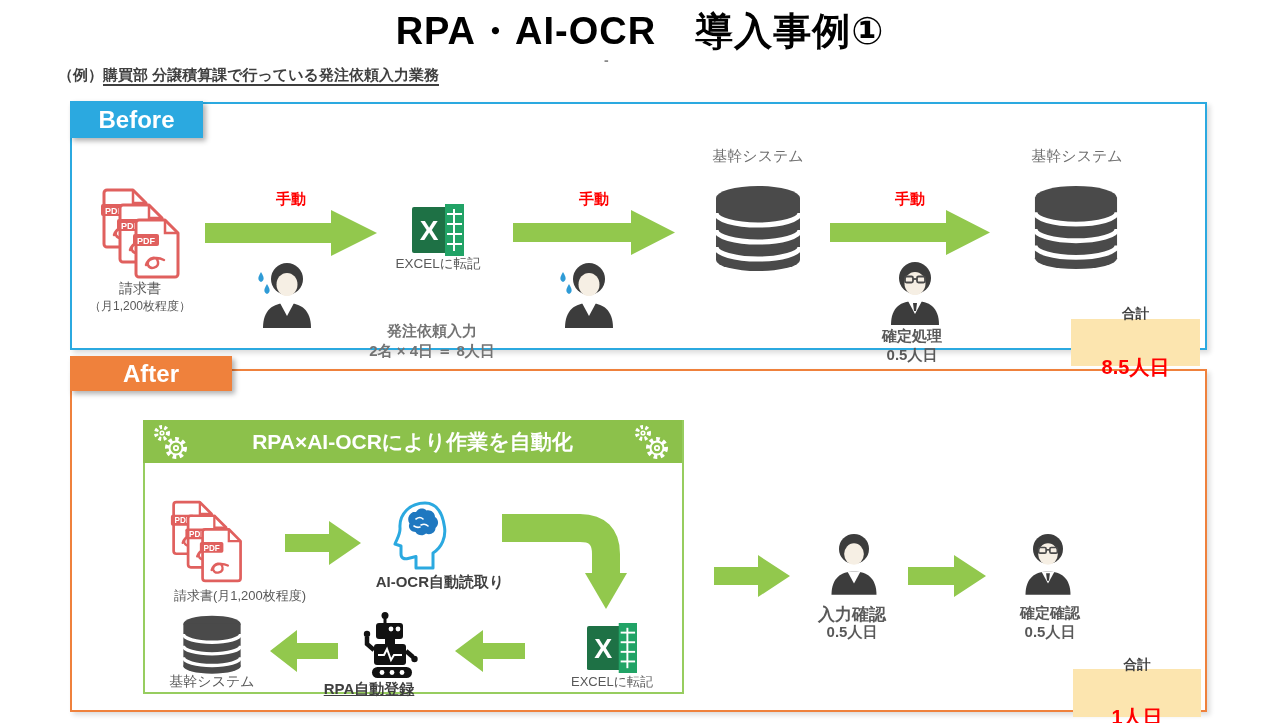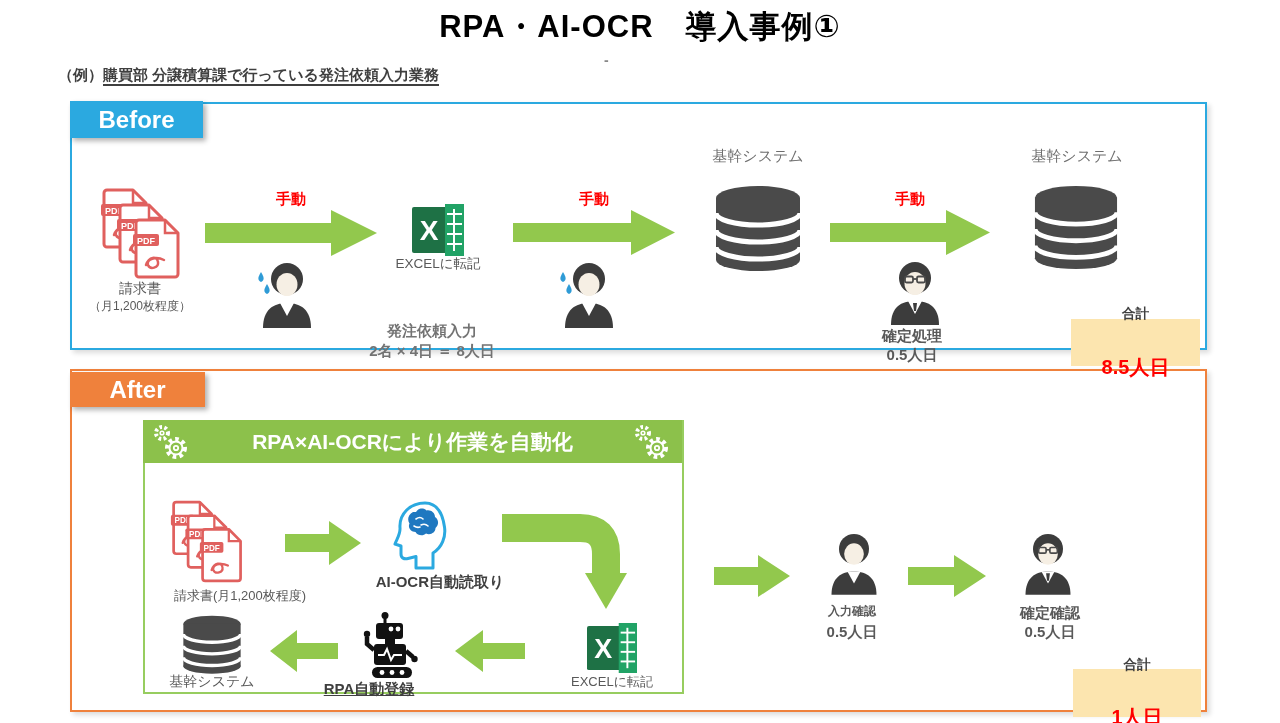--- a/index.html
+++ b/index.html
@@ -1,31 +1,31 @@
 <!DOCTYPE html>
 <html><head>
 <meta charset="utf-8">
 <style>
   html,body { margin:0; padding:0; background:#fff; }
   .canvas { position:relative; width:1280px; height:723px; background:#fff; overflow:hidden;
             font-family:"Liberation Sans","DejaVu Sans",sans-serif; }
   .abs { position:absolute; }
-  .title { top:6px; left:0; width:100%; text-align:center; font-size:31px; font-weight:bold;
+  .title { top:6px; left:0; width:100%; text-align:center; font-size:38px; font-weight:bold;
            color:#000; letter-spacing:1px; }
   .stray-dash { top:52px; left:604px; color:#888; font-size:14px; font-weight:bold; }
   .subtitle { top:66px; left:58px; font-size:15px; font-weight:bold; color:#3F3F3F; white-space:nowrap; }
   .subtitle .u { border-bottom:2px solid #3F3F3F; padding-bottom:1px; }
 
   .panel { background:#fff; box-shadow:3px 3px 5px rgba(0,0,0,0.14); z-index:1; }
   .panel-before { left:70px; top:102px; width:1133px; height:244px; border:2px solid #2BA9E0; }
   .panel-after  { left:70px; top:369px; width:1133px; height:339px; border:2px solid #EF813C; }
   .tab { color:#fff; font-weight:bold; font-size:24px; display:flex; align-items:center;
          justify-content:center; box-shadow:3px 3px 5px rgba(0,0,0,0.3); z-index:3; }
   .tab-before { left:70px; top:101px; width:133px; height:37px; background:#2BA9E0; }
-  .tab-after  { left:70px; top:372px; width:135px; height:35px; background:#EF813C; }
+  .tab-after  { left:70px; top:356px; width:162px; height:35px; background:#EF813C; }
 
   .z2 { z-index:2;margin-top:27px; }
   .lbl { color:#595959; text-align:center; line-height:1.25; }
   .lbl-light { color:#6E6E6E; }
   .bold-lbl { color:#3F3F3F; font-weight:bold; text-align:center; }
   .semi { font-weight:600; color:#737373; }
   .manual { color:#FF0000; font-weight:bold; font-size:15px; text-align:center; }
 
   .total-box { background:#FCE5AF; display:flex; flex-direction:column; align-items:center;
                justify-content:center; line-height:1.2;gap:32px; }
@@ -325,21 +325,21 @@
   </div>
 
   <div class="abs z2" style="left:824px; top:500px;">
     <svg width="60" height="70" viewBox="0 0 64 70">
       <circle cx="32" cy="21" r="16" fill="#3C3C3C"></circle>
       <ellipse cx="32" cy="26.5" rx="10.5" ry="11.5" fill="#F6EFE4"></ellipse>
       <path d="M8,70 C8,52 18,45 32,45 C46,45 56,52 56,70 Z" fill="#3C3C3C"></path>
       <polygon points="25,45 39,45 32,58" fill="#FFF"></polygon>
     </svg>
   </div>
-  <div class="abs z2 lbl semi" style="left:794px; top:577px; width:116px; font-size:12px; color:#595959;">入力確認</div>
+  <div class="abs z2 lbl semi" style="left:794px; top:577px; width:116px; font-size:17px; color:#595959;">入力確認</div>
   <div class="abs z2 lbl semi" style="left:794px; top:596px; width:116px; font-size:15px; color:#595959;">0.5人日</div>
 
   <div class="abs z2" style="left:908px; top:528px;">
     <svg width="78" height="42" viewBox="0 0 78 42">
         <polygon points="0,12 46,12 46,0 78,21 46,42 46,30 0,30" fill="#92C84D"></polygon>
       </svg>
   </div>
 
   <div class="abs z2" style="left:1018px; top:500px;">
     <svg width="60" height="70" viewBox="0 0 64 70">

